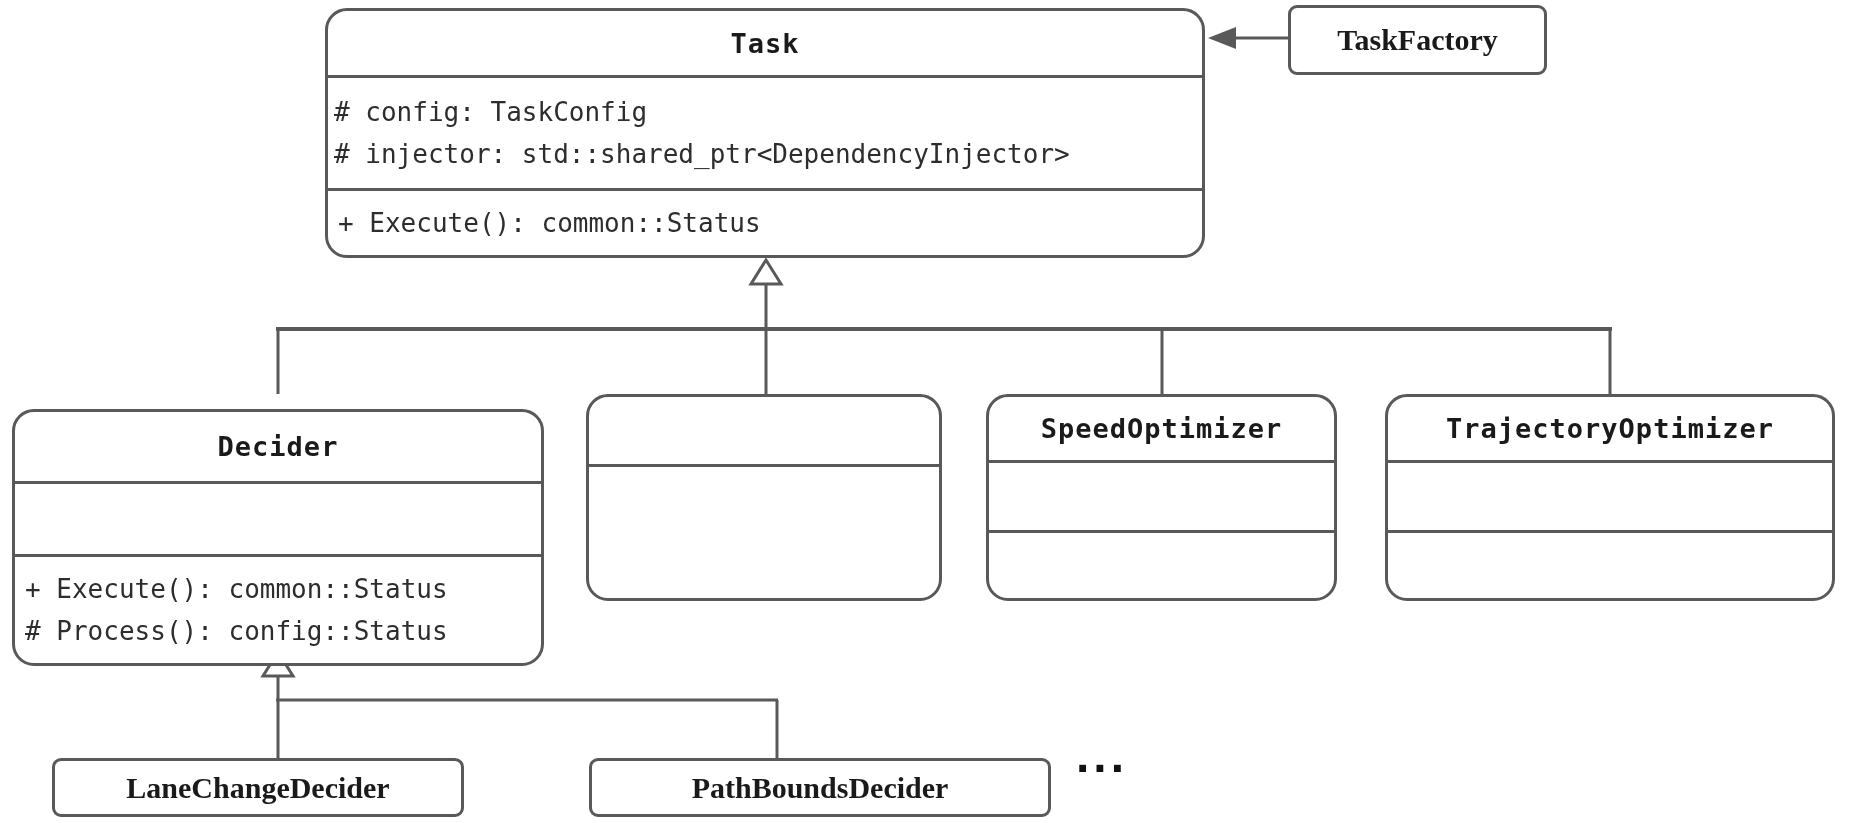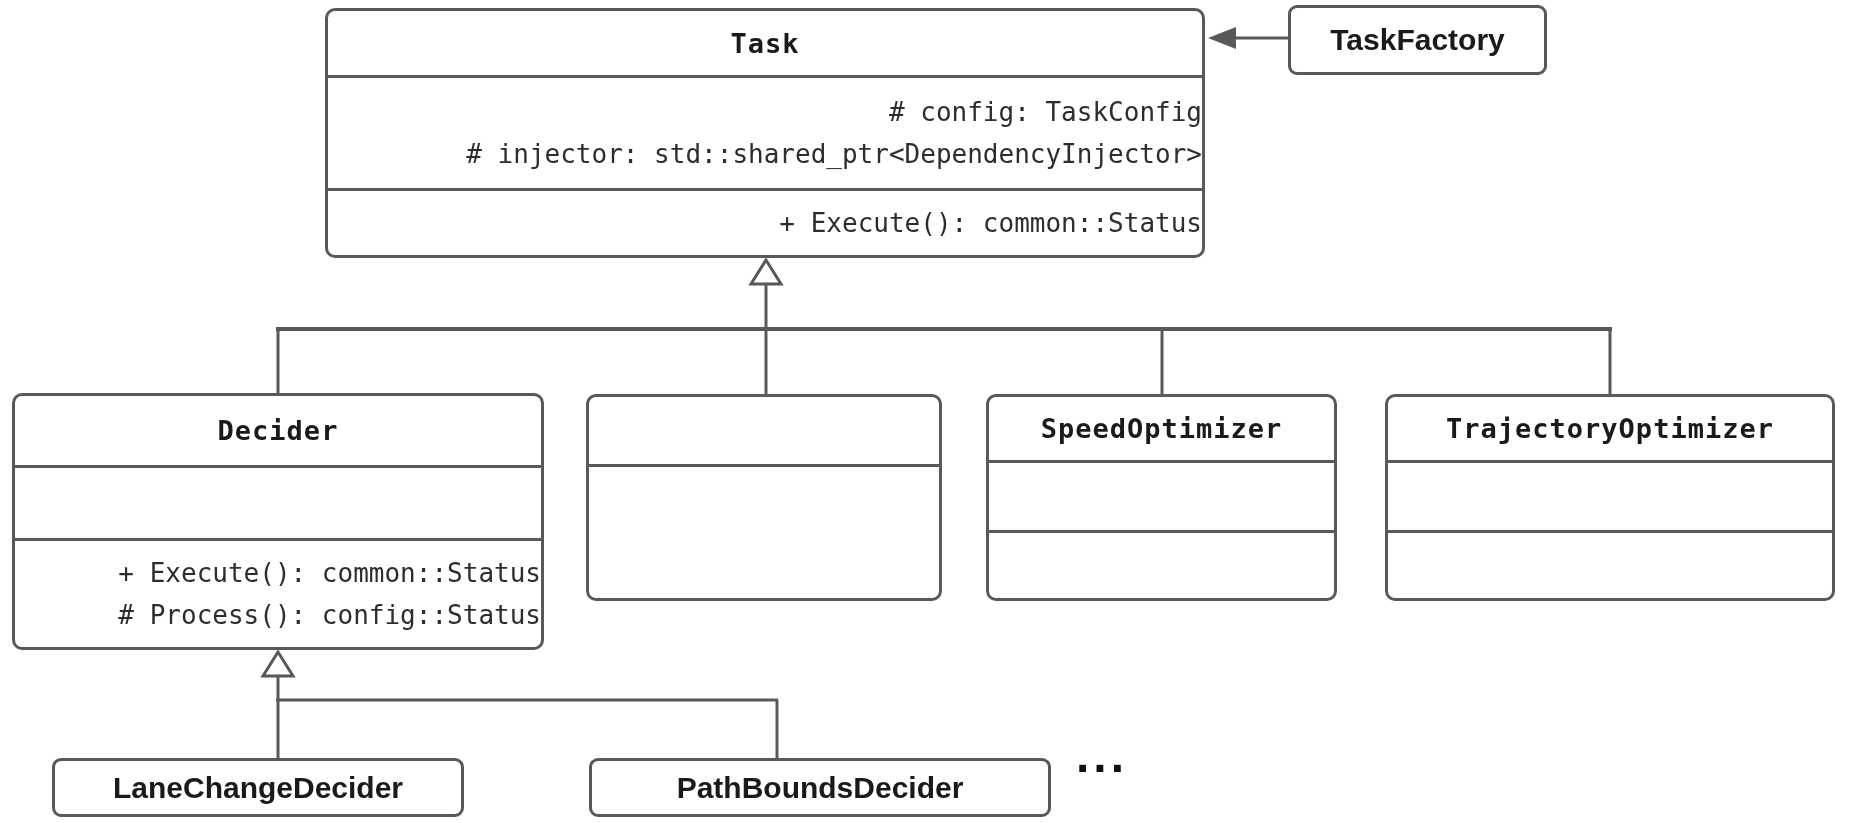--- a/index.html
+++ b/index.html
@@ -17,40 +17,40 @@
     background:var(--bg);
     overflow:hidden;
   }
   svg.wires{position:absolute;left:0;top:0;z-index:1;}
 
   
   .class-box{
     position:absolute;
     background:#fff;
     border:3px solid var(--line);
-    border-radius:10px;
+    border-radius:22px;
     z-index:2;
     display:flex;
     flex-direction:column;
     overflow:hidden;
-    text-align:right;
   }
   .class-title{
     display:flex;align-items:center;justify-content:center;
     border-bottom:3px solid var(--line);
     font-weight:bold;
     font-size:27px;
     color:var(--title);
     letter-spacing:1px;
     flex:0 0 auto;
   }
   .class-attrs{
     border-bottom:3px solid var(--line);
     flex:0 0 auto;
     display:flex;flex-direction:column;justify-content:center;
+    padding-left:6px;
   }
   .class-methods{
     flex:1 1 auto;
     display:flex;flex-direction:column;justify-content:center;
     padding-left:10px;
   }
   .member{
     font-size:26px;
     line-height:42px;
     color:var(--member);
@@ -58,32 +58,32 @@
   }
 
   
   .simple-box{
     position:absolute;
     background:#fff;
     border:3px solid var(--line);
     border-radius:9px;
     z-index:2;
     display:flex;align-items:center;justify-content:center;
-    font-family:Liberation Sans, sans-serif;
+    font-family:Liberation Serif, serif;
     font-weight:bold;
     font-size:30px;
     color:var(--title);
   }
 
   
   #task{left:325px;top:8px;width:880px;height:250px;}
   #task .class-title{height:67px;}
   #task .class-attrs{height:113px;}
 
-  #decider{left:12px;top:393px;width:532px;height:257px;}
+  #decider{left:12px;top:409px;width:532px;height:257px;}
   #decider .class-title{height:72px;}
   #decider .class-attrs{height:73px;}
 
   #path-optimizer{left:586px;top:394px;width:356px;height:207px;}
   #speed-optimizer{left:986px;top:394px;width:351px;height:207px;}
   #trajectory-optimizer{left:1385px;top:394px;width:450px;height:207px;}
   .mid-box .class-title{height:66px;}
   .mid-box .class-attrs{height:70px;}
 
   #task-factory{left:1288px;top:5px;width:259px;height:70px;}

